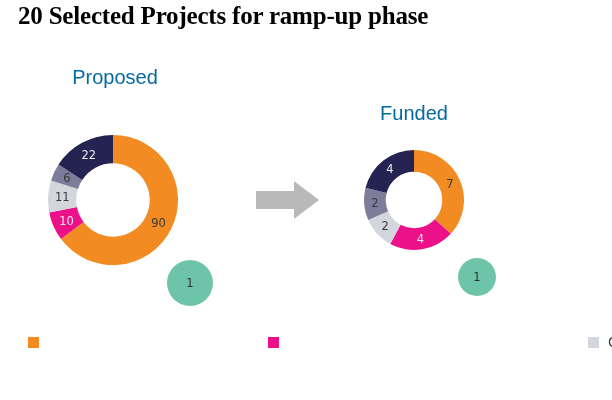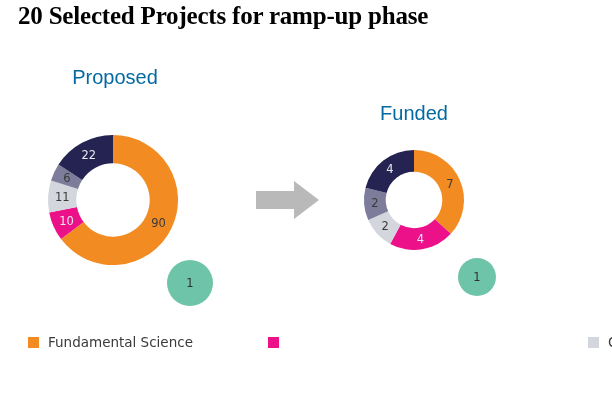--- a/index.html
+++ b/index.html
@@ -150,21 +150,20 @@
   <span>1</span>
 </div>
 
 <svg id="transition-arrow" viewBox="0 0 64 40">
   <polygon id="arrow-shape" points="0,11 38,11 38,1 63,20 38,39 38,29 0,29" fill="#b9b9b9"></polygon>
 </svg>
 
 <div id="legend">
     <div class="legend-item">
       <span class="legend-swatch" style="background: rgb(241, 139, 34);"></span>
-      <span class="legend-label">Fundamental Science</span>
     </div>
     <div class="legend-item">
       <span class="legend-swatch" style="background: rgb(236, 16, 137);"></span>
     </div>
     <div class="legend-item">
       <span class="legend-swatch" style="background: rgb(212, 214, 221);"></span>
       <span class="legend-label">Quantum Computing</span>
     </div>
   </div>
 

